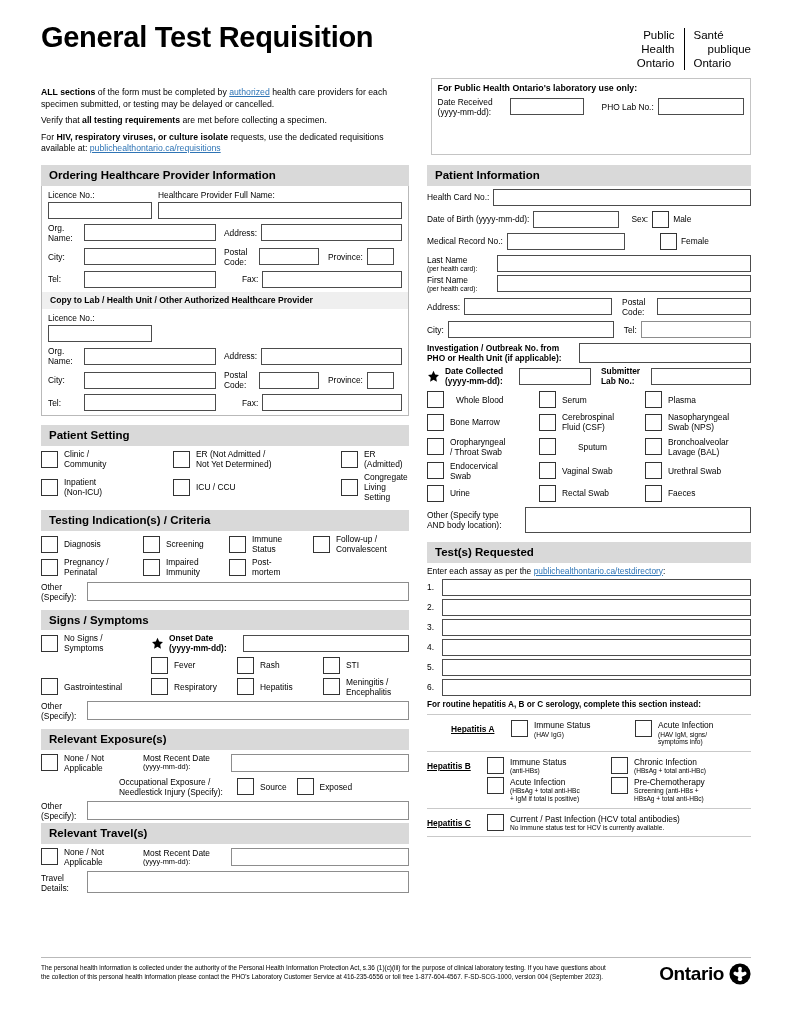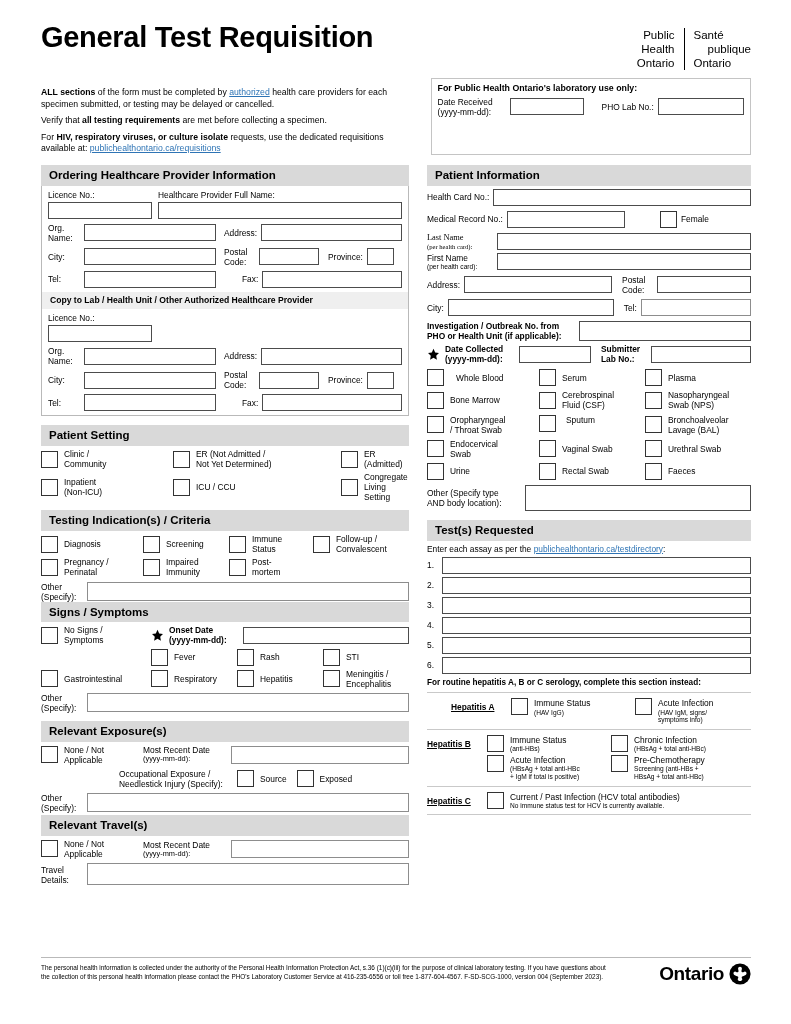--- a/index.html
+++ b/index.html
@@ -269,21 +269,21 @@
         </div>
         <div style="display:flex; align-items:center; gap:4px;">
           <div class="lbl" style="width:42px;">
             <div>Other</div>
             <div>(Specify):</div>
           </div>
           <div class="fld thin" style="flex:1; height:19px;"></div>
         </div>
       </div>
 
-      <div class="secbar" style="margin-top:0;">Signs / Symptoms</div>
+      <div class="secbar" style="margin-top:8px;">Signs / Symptoms</div>
       <div class="secbody nb">
         <div style="display:flex; align-items:center; margin-bottom:3px;">
           <div style="width:110px; display:flex; gap:6px; align-items:center;">
             <div class="cb"></div>
             <div class="lbl" style="white-space:pre-line;">No Signs /
 Symptoms</div>
           </div>
           <svg class="star" viewBox="0 0 24 24">
               <path d="M12 1.5l3.1 6.6 7 1-5.1 5.1 1.3 7.3L12 17.9 5.7 21.5 7 14.2 1.9 9.1l7-1z" fill="#000"></path>
             </svg>
@@ -401,27 +401,34 @@
 
     <div class="colR">
 
       <div class="secbar">Patient Information</div>
       <div class="secbody nb">
         <div class="row" style="margin-bottom:5px;">
           <div class="lbl" style="white-space:nowrap;">Health Card No.:</div>
           <div class="fld" style="flex:1;"></div>
         </div>
         <div class="row" style="margin-bottom:5px;">
+          <div class="lbl" style="white-space:nowrap;">Date of Birth (yyyy-mm-dd):</div>
+          <div class="fld" style="width:86px;"></div>
+          <div class="lbl" style="margin-left:8px;">Sex:</div>
+          <div class="cb"></div>
+          <div class="lbl">Male</div>
+        </div>
+        <div class="row" style="margin-bottom:5px;">
           <div class="lbl" style="white-space:nowrap;">Medical Record No.:</div>
           <div class="fld" style="width:118px;"></div>
           <div class="cb" style="margin-left:31px;"></div>
           <div class="lbl">Female</div>
         </div>
         <div class="row top" style="margin-bottom:3px;">
-          <div class="lbl" style="width:66px;font-family:Liberation Serif, serif;">
+          <div class="lbl" style="width:66px;">
             <div>Last Name</div>
             <div class="tiny">(per health card):</div>
           </div>
           <div class="fld" style="flex:1;"></div>
         </div>
         <div class="row top" style="margin-bottom:4px;">
           <div class="lbl" style="width:66px;">
             <div>First Name</div>
             <div class="tiny">(per health card):</div>
           </div>
@@ -497,21 +504,21 @@
               <div class="lbl" style="white-space:pre-line;">Nasopharyngeal
 Swab (NPS)</div>
           </div>
         </div>
         <div style="display:flex; margin-bottom:4px;">
           <div style="width:112px; display:flex; gap:6px; align-items:center;">
             <div class="cb"></div>
               <div class="lbl" style="white-space:pre-line;">Oropharyngeal
 / Throat Swab</div>
           </div>
-          <div style="width:106px; display:flex; gap:10px; align-items:flex-start;">
+          <div style="width:106px; display:flex; gap:22px; align-items:center;">
             <div class="cb"></div>
               <div class="lbl" style="white-space:pre-line;">Sputum</div>
           </div>
           <div style="flex:1; display:flex; gap:6px; align-items:center;">
             <div class="cb"></div>
               <div class="lbl" style="white-space:pre-line;">Bronchoalveolar
 Lavage (BAL)</div>
           </div>
         </div>
         <div style="display:flex; margin-bottom:4px;">

